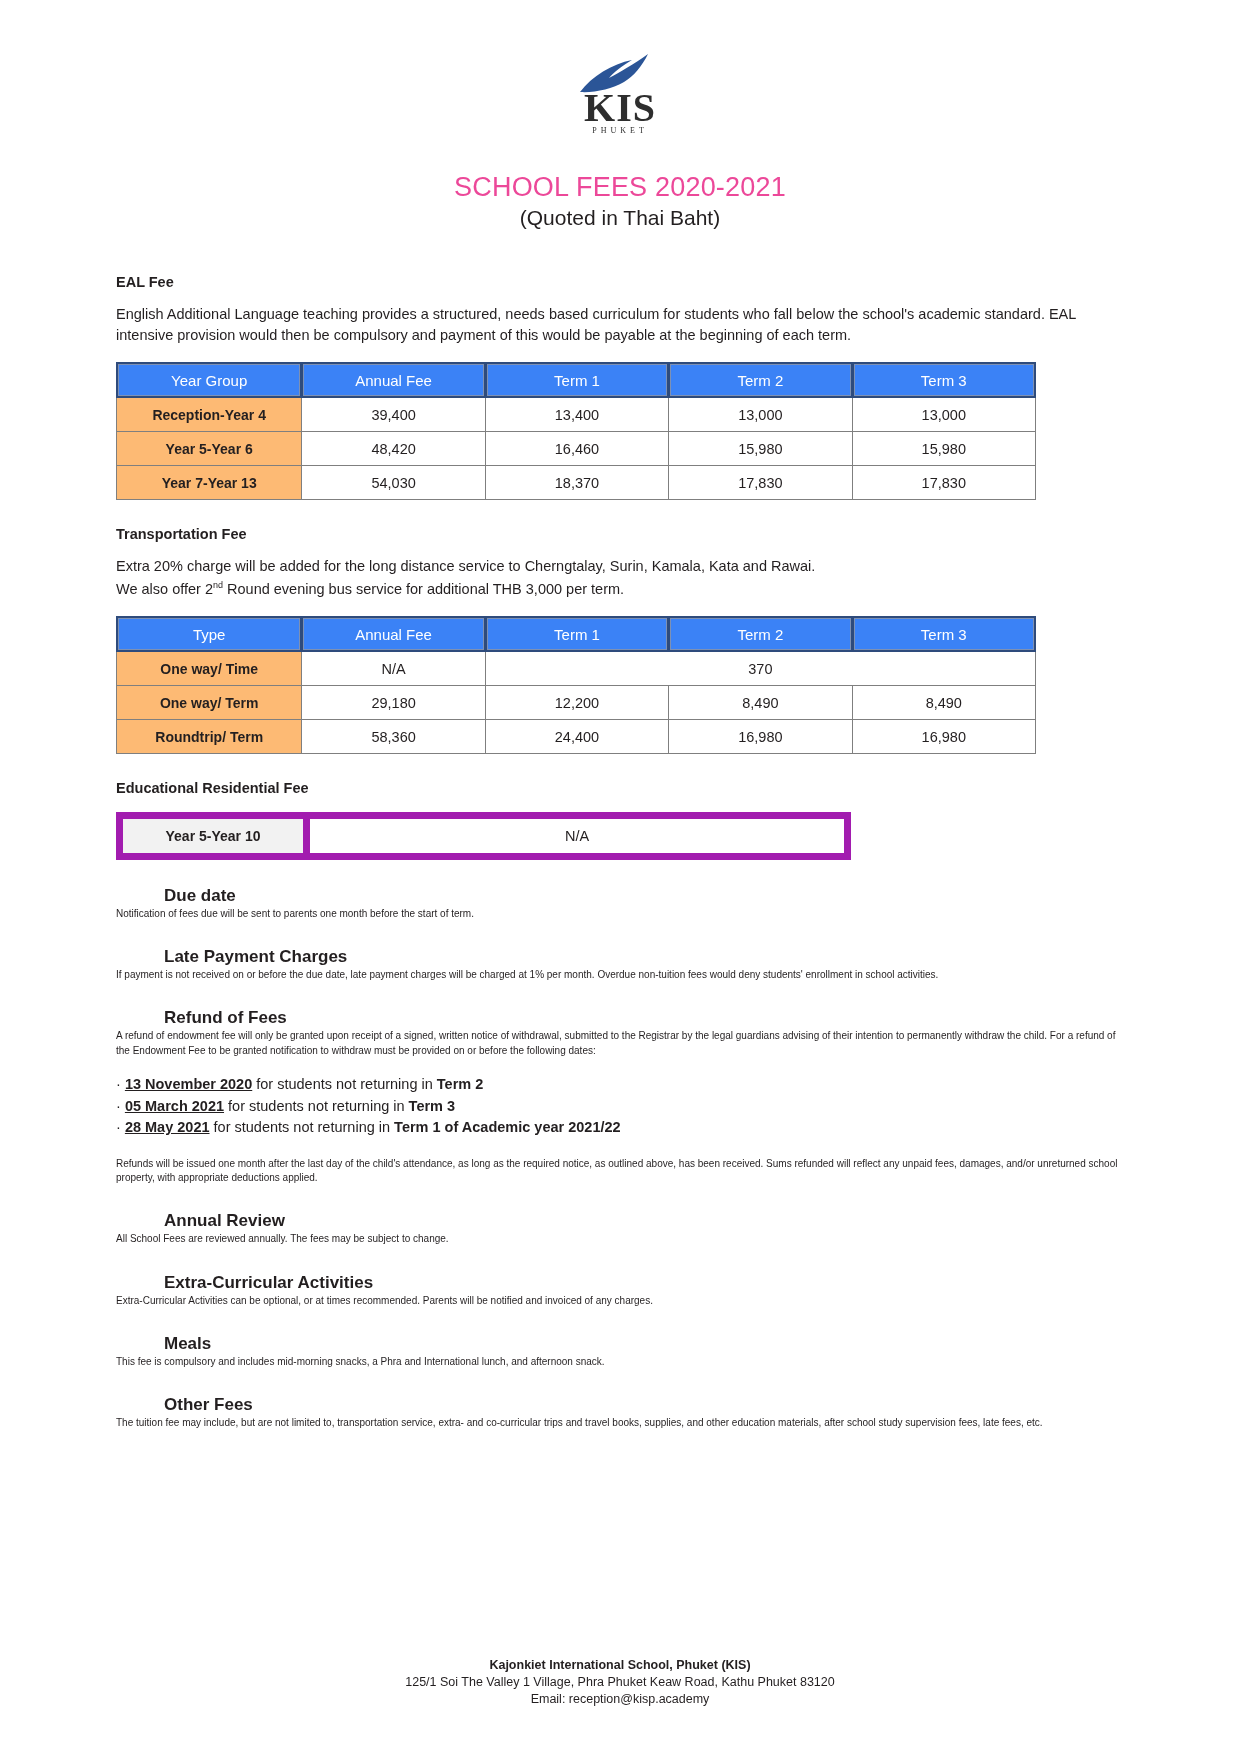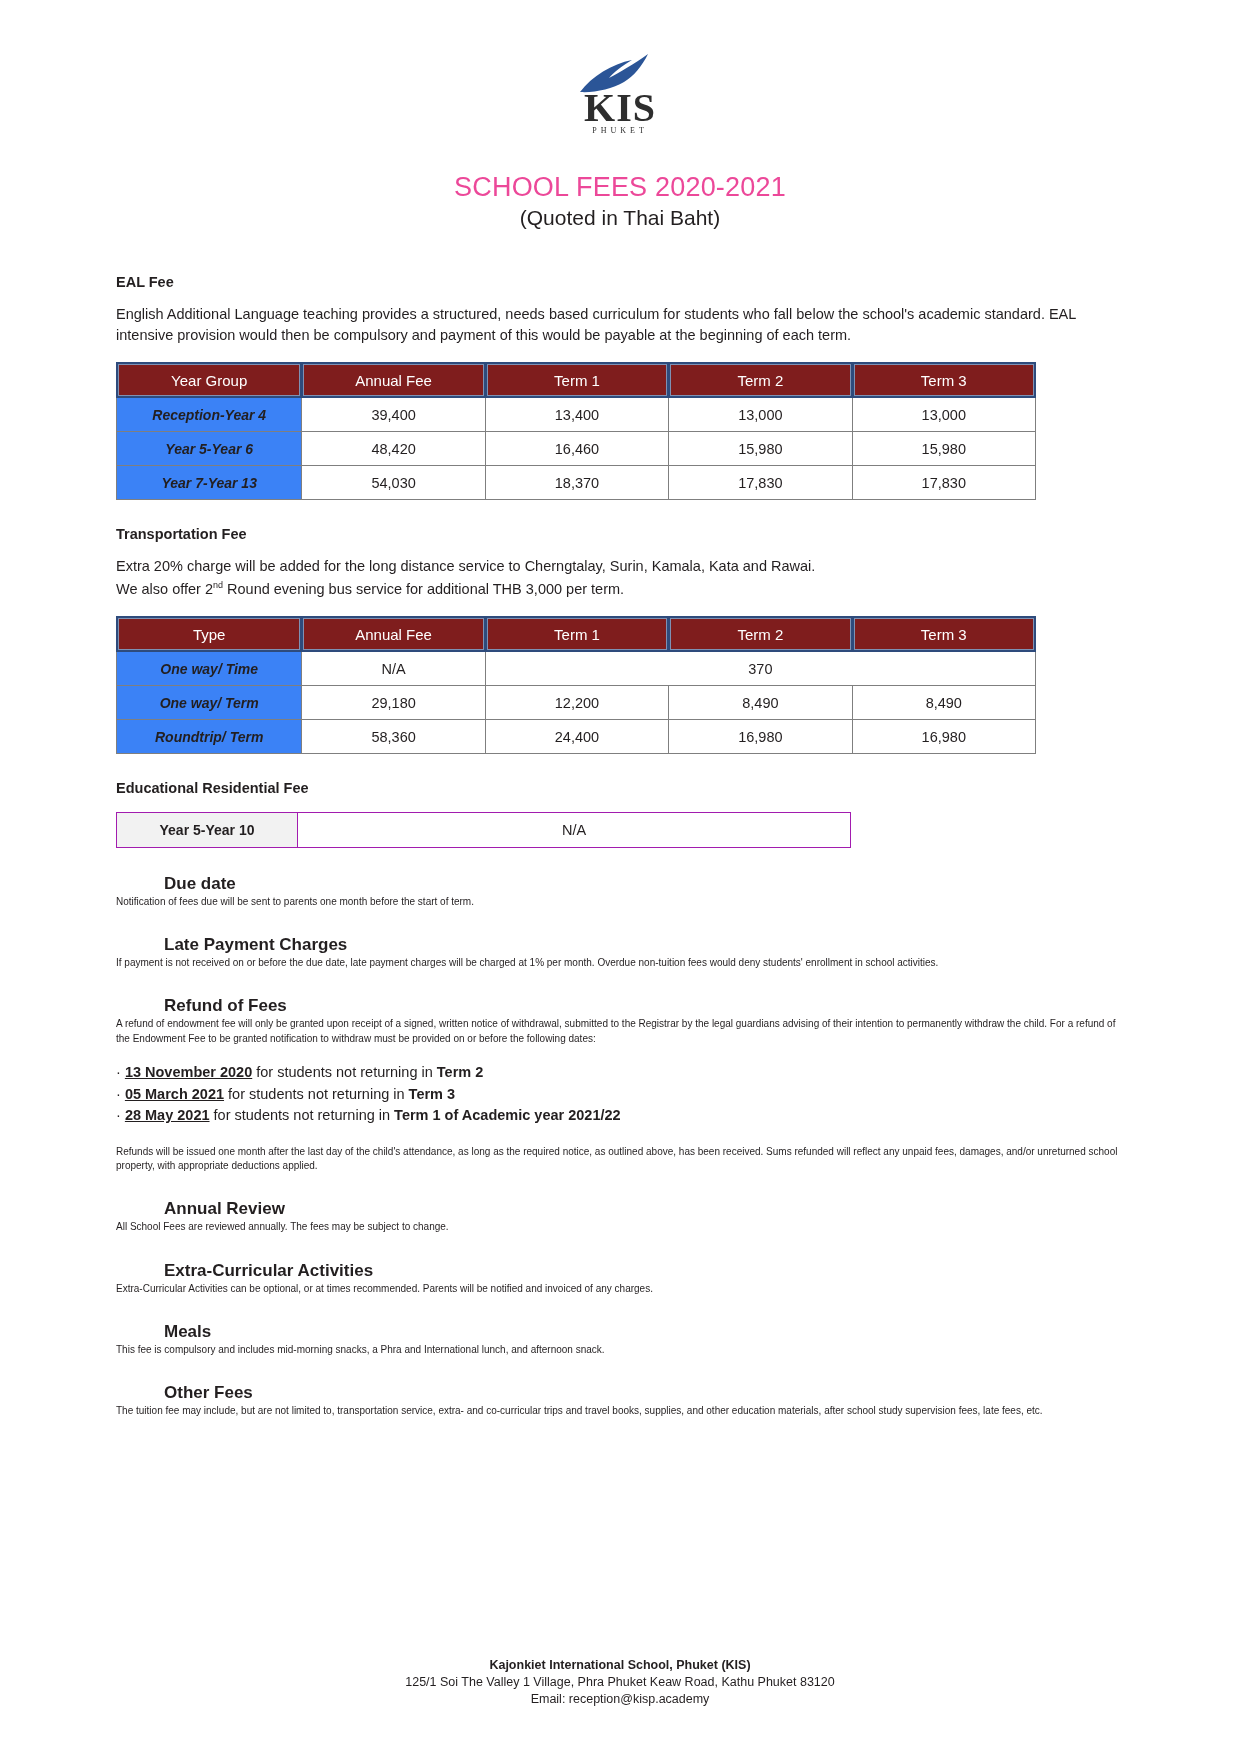--- a/index.html
+++ b/index.html
@@ -42,48 +42,48 @@
   .sec-head { font-size:14.5px; font-weight:700; color:#231f20; }
   .para { font-size:14.5px; line-height:1.45; color:#231f20; margin-top:14px; }
   .para.tight { margin-top:2px; }
   .gap-lg { height:26px; }
 
   
   table.fee {
     border-collapse:collapse; width:920px; margin-top:16px; table-layout:fixed;
   }
   table.fee th {
-    background:#7f1d1d;
+    background:#3b82f6;
     color:#ffffff;
     font-size:15px; font-weight:400;
     height:30px;
     text-align:center;
     border:1px solid #2e4b7c;
     box-shadow: inset 0 0 0 1px #2e4b7c, inset 0 0 0 2px #7e91b4;
     padding:2px 0;
   }
   table.fee td {
     border:1px solid #7f7f7f;
     height:31px;
     text-align:center;
     font-size:14.5px;
     background:#ffffff;
     padding:1px 2px;
   }
   table.fee td.rowhead {
-    background:#3b82f6; font-weight:700; font-size:14px;font-style:italic;
+    background:#fdba74; font-weight:700; font-size:14px;
   }
   .col-label { width:185px; }
   .col-num { width:183px; }
 
   table.single {
     border-collapse:collapse; width:735px; margin-top:16px; table-layout:fixed;
   }
   table.single td {
-    border:1px solid #a21caf; height:32px; text-align:center; font-size:14.5px;
+    border:7px solid #a21caf; height:32px; text-align:center; font-size:14.5px;
     background:#ffffff;
   }
   table.single td.rowhead { background:#f2f2f2; font-weight:700; font-size:14px; width:178px; }
 
   
   .note-block { margin-top:26px; }
   .note-head { font-size:17px; font-weight:700;margin-left:48px; }
   .note-body { font-size:10px; line-height:1.42; margin-top:1px; }
   .bullets { margin-top:16px; font-size:14.5px; line-height:1.5; }
   .bullets .u { text-decoration:underline; font-weight:700; }

